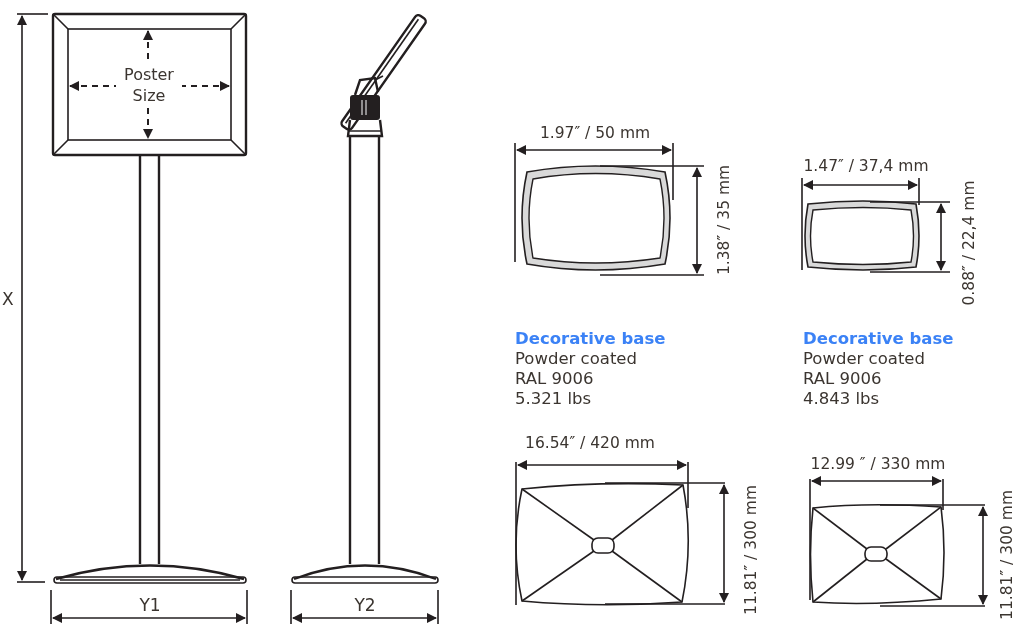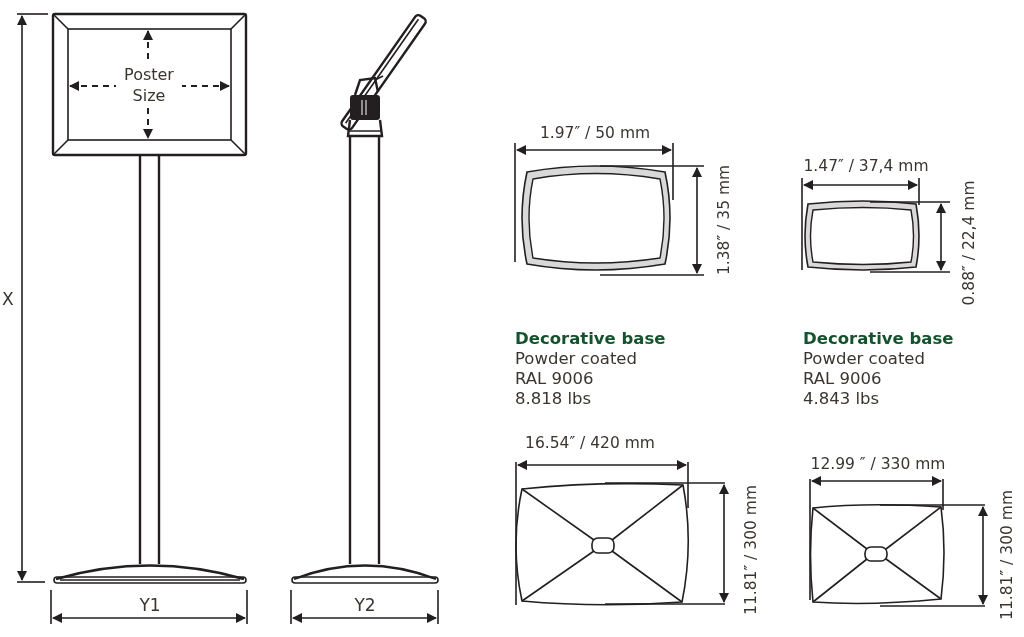--- a/index.html
+++ b/index.html
@@ -2,21 +2,21 @@
 <html><head>
   <meta charset="utf-8">
   <style>
     html, body { margin: 0; padding: 0; background: #ffffff; }
     body { width: 1024px; height: 637px; overflow: hidden; position: relative; font-family: "DejaVu Sans", sans-serif; }
     svg { position: absolute; left: 0; top: 0; }
     .ln { stroke: #231f20; fill: none; stroke-width: 2.4; }
     .thin { stroke: #231f20; fill: none; stroke-width: 1.6; }
     .txt { fill: #3b3530; font-family: "DejaVu Sans", sans-serif; }
     .spec { position: absolute; color: #3b3530; font-family: "DejaVu Sans", sans-serif; font-size: 16.5px; line-height: 20px; }
-    .spec .t { font-weight: bold; color: #14532d; }
+    .spec .t { font-weight: bold; color: #3b82f6; }
   </style>
 </head>
 <body>
 
 <svg width="1024" height="637" viewBox="0 0 1024 637">
   <defs>
     <marker id="ah" markerWidth="10" markerHeight="10" refX="9" refY="5" orient="auto-start-reverse" markerUnits="userSpaceOnUse">
       <path d="M0,0 L10,5 L0,10 Z" fill="#231f20"></path>
     </marker>
   </defs>
@@ -143,20 +143,20 @@
     <line class="thin" x1="880" y1="606" x2="985" y2="606"></line>
     <line class="thin" x1="983" y1="507" x2="983" y2="604" marker-start="url(#ah)" marker-end="url(#ah)"></line>
     <text class="txt" font-size="15.5" text-anchor="middle" transform="translate(1012 555) rotate(-90)">11.81″ / 300 mm</text>
   </g>
 </svg>
 
 <div class="spec" style="left:515px; top:329px;">
   <div class="t">Decorative base</div>
   <div>Powder coated</div>
   <div>RAL 9006</div>
-  <div>8.818 lbs</div>
+  <div>5.321 lbs</div>
 </div>
 <div class="spec" style="left:803px; top:329px;">
   <div class="t">Decorative base</div>
   <div>Powder coated</div>
   <div>RAL 9006</div>
   <div>4.843 lbs</div>
 </div>
 
 </body></html>

